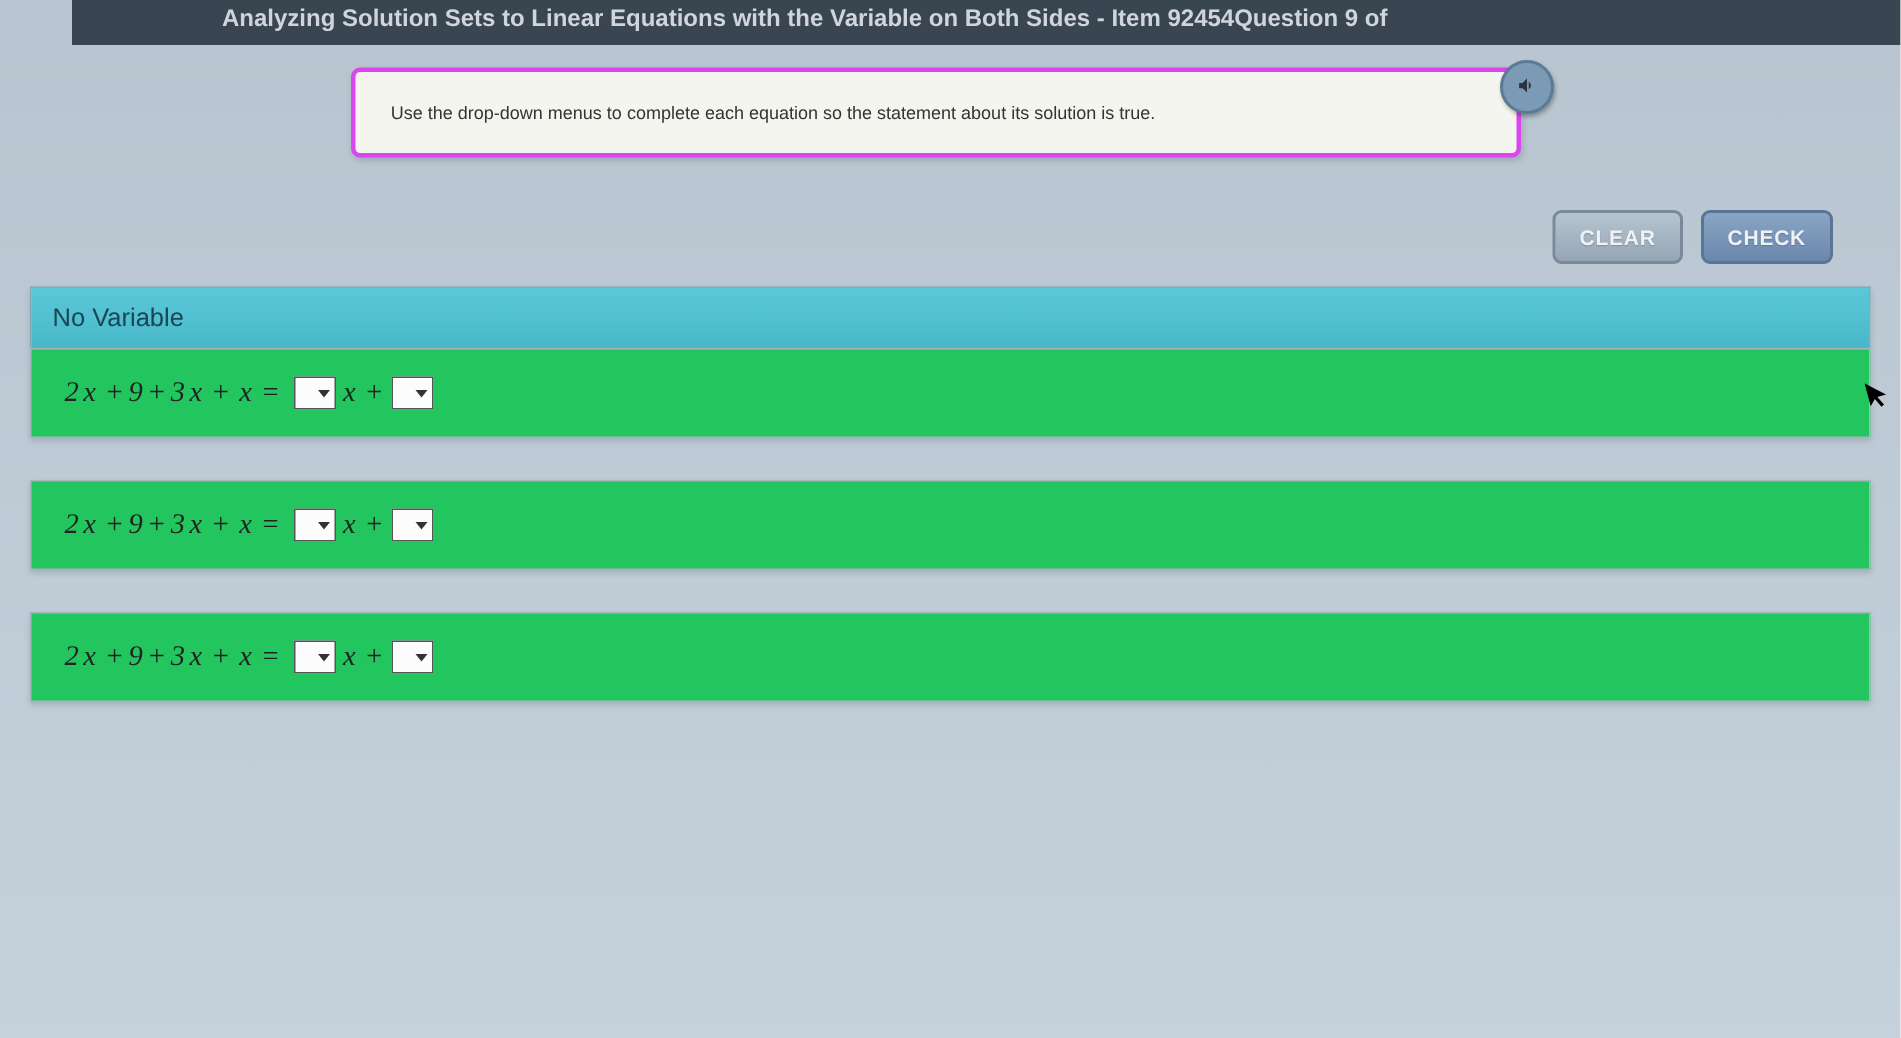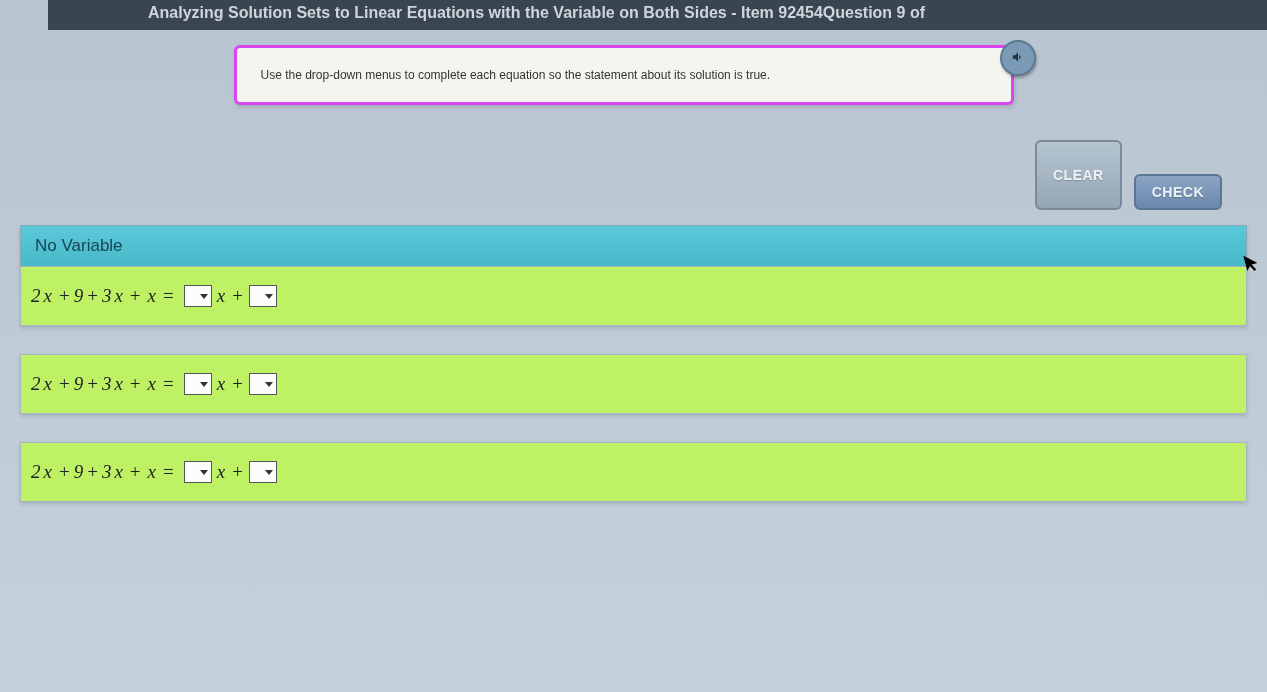--- a/index.html
+++ b/index.html
@@ -83,41 +83,40 @@
       cursor: pointer;
       border: 2px solid #7a8a9a;
       background: linear-gradient(to bottom, #b5c5d0, #95a5b5);
       color: #eef2f5;
       text-shadow: 0 1px 1px rgba(0,0,0,0.2);
       letter-spacing: 0.5px;
     }
     .btn-check {
       background: linear-gradient(to bottom, #8aa5c5, #6a88ad);
       border-color: #5a7595;
-      margin-top: 34px;
     }
     .sections {
       padding: 0 20px;
     }
     .section {
       margin-bottom: 28px;
       box-shadow: 0 2px 4px rgba(0,0,0,0.15);
     }
     .section-header {
       background: linear-gradient(to bottom, #5ac8d8, #48b8c8);
       color: #1a4555;
       font-size: 17px;
       padding: 10px 14px;
       border: 1px solid #88a8b8;
       border-bottom: none;
     }
     .section-body {
-      background: #bef264;
+      background: #22c55e;
       border: 1px solid #a8b5c0;
-      padding: 18px 10px;
+      padding: 18px 22px;
       display: flex;
       align-items: center;
       font-size: 19px;
       font-family: 'Times New Roman', serif;
       font-style: italic;
       color: #222;
     }
     .equation-text {
       margin-right: 4px;
     }

